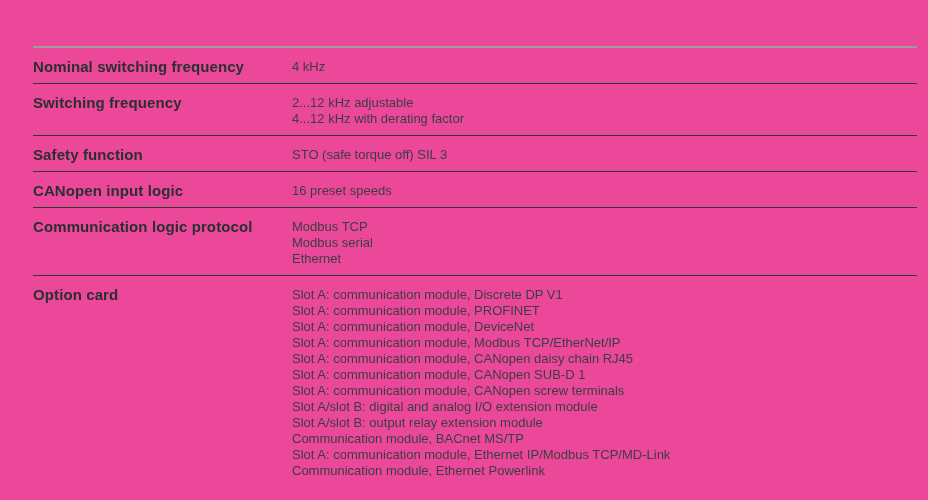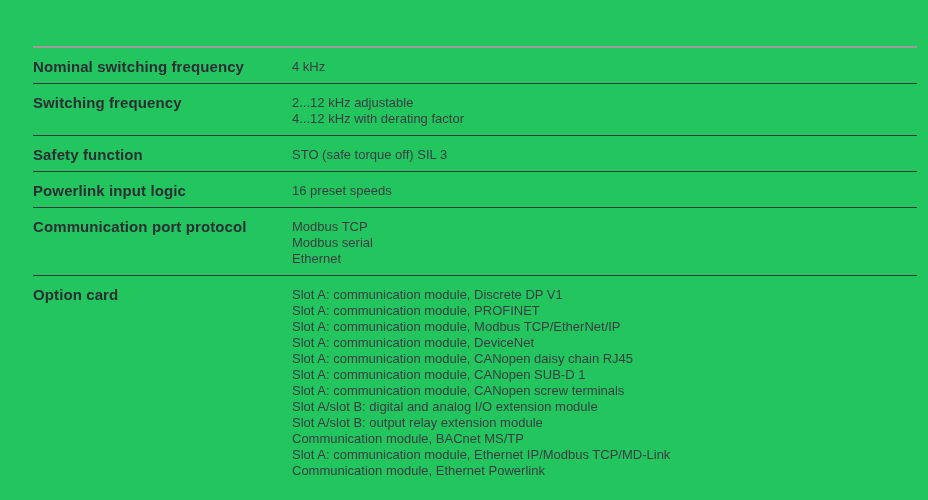--- a/index.html
+++ b/index.html
@@ -8,21 +8,21 @@
     background: #ffffff;
     width: 928px;
     height: 500px;
     overflow: hidden;
     font-family: "Liberation Sans", sans-serif;
   }
   .page {
     position: relative;
     width: 928px;
     height: 500px;
-    background: #22c55e;
+    background: #ec4899;
   }
   .spec-table {
     position: absolute;
     left: 33px;
     top: 46px;
     width: 884px;
     border-top: 2px solid var(--top-border-color, #9c9c9c);
   }
   .spec-row {
     display: flex;
@@ -73,42 +73,42 @@
   </div>
 
   <div class="spec-row">
     <div class="spec-label">Safety function</div>
     <div class="spec-values">
           <div class="value-line">STO (safe torque off) SIL 3</div>
         </div>
   </div>
 
   <div class="spec-row">
-    <div class="spec-label">Powerlink input logic</div>
+    <div class="spec-label">CANopen input logic</div>
     <div class="spec-values">
           <div class="value-line">16 preset speeds</div>
         </div>
   </div>
 
   <div class="spec-row">
-    <div class="spec-label">Communication port protocol</div>
+    <div class="spec-label">Communication logic protocol</div>
     <div class="spec-values">
           <div class="value-line">Modbus TCP</div>
           <div class="value-line">Modbus serial</div>
           <div class="value-line">Ethernet</div>
         </div>
   </div>
 
   <div class="spec-row">
     <div class="spec-label">Option card</div>
     <div class="spec-values">
           <div class="value-line">Slot A: communication module, Discrete DP V1</div>
           <div class="value-line">Slot A: communication module, PROFINET</div>
+          <div class="value-line">Slot A: communication module, DeviceNet</div>
           <div class="value-line">Slot A: communication module, Modbus TCP/EtherNet/IP</div>
-          <div class="value-line">Slot A: communication module, DeviceNet</div>
           <div class="value-line">Slot A: communication module, CANopen daisy chain RJ45</div>
           <div class="value-line">Slot A: communication module, CANopen SUB-D 1</div>
           <div class="value-line">Slot A: communication module, CANopen screw terminals</div>
           <div class="value-line">Slot A/slot B: digital and analog I/O extension module</div>
           <div class="value-line">Slot A/slot B: output relay extension module</div>
           <div class="value-line">Communication module, BACnet MS/TP</div>
           <div class="value-line">Slot A: communication module, Ethernet IP/Modbus TCP/MD-Link</div>
           <div class="value-line">Communication module, Ethernet Powerlink</div>
         </div>
   </div>

